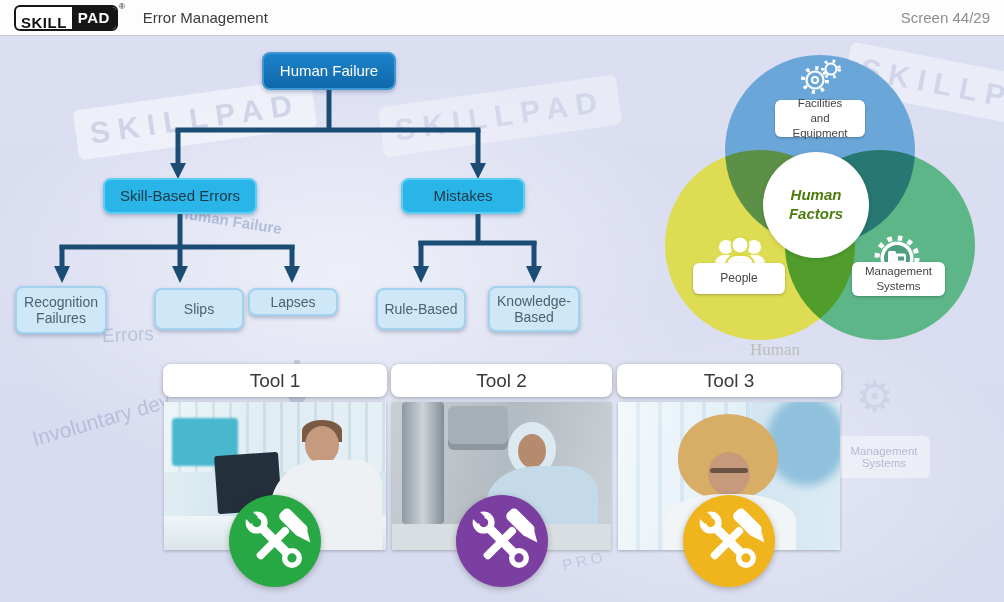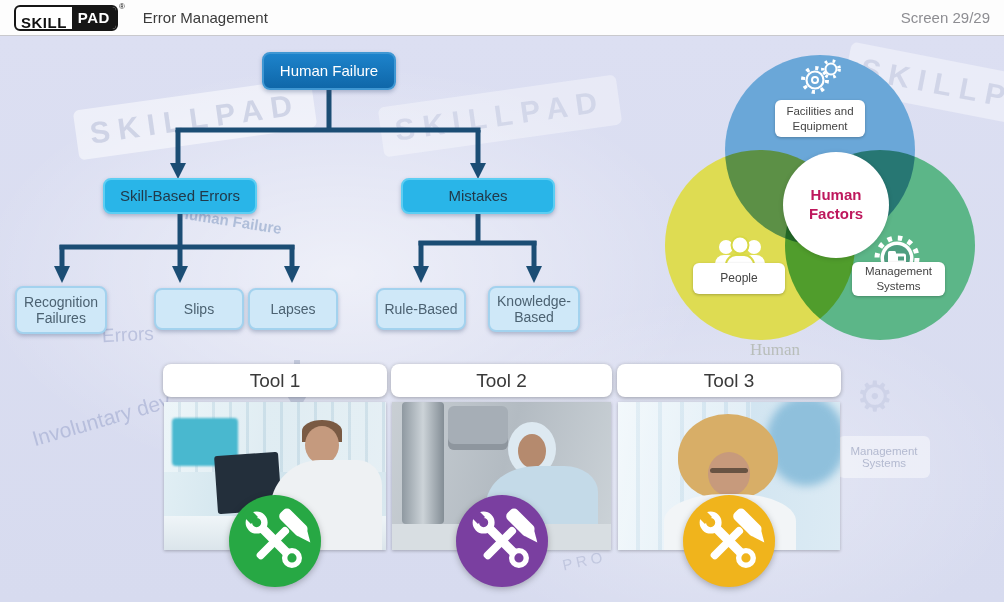--- a/index.html
+++ b/index.html
@@ -44,26 +44,26 @@
   .node-l2{background:#29b5e8;border:2px solid #5ccef3;color:#21394a;font-size:15px;}
   .node-l3{background:#cfe8f8;border:2px solid #a3d2ee;color:#4c6272;font-size:14px;}
   .connectors{position:absolute;left:0;top:0;z-index:2;}
 
   
   .venn{position:absolute;left:655px;top:15px;width:340px;height:330px;z-index:2;}
   .vc{position:absolute;width:190px;height:190px;border-radius:50%;mix-blend-mode:multiply;}
   .vc-top{left:70px;top:4px;background:#6aa7d8;}
   .vc-left{left:10px;top:99px;background:#dedc52;}
   .vc-right{left:130px;top:99px;background:#5cb688;}
-  .vcenter{position:absolute;left:128px;top:101px;width:106px;height:106px;border-radius:50%;
+  .vcenter{position:absolute;left:108px;top:101px;width:106px;height:106px;border-radius:50%;
     background:#fff;display:flex;align-items:center;justify-content:center;text-align:center;
-    font-weight:bold;font-size:15px;color:#be185d;line-height:1.25;box-shadow:0 1px 5px rgba(0,0,0,.15);}
+    font-weight:bold;font-size:15px;color:#4d7c0f;line-height:1.25;box-shadow:0 1px 5px rgba(0,0,0,.15);font-style:italic;}
   .vlabel{position:absolute;background:#fff;border-radius:6px;box-shadow:0 1px 3px rgba(0,0,0,.25);
     display:flex;align-items:center;justify-content:center;text-align:center;
-    font-size:11.5px;color:#444;line-height:1.3;padding:6px;box-sizing:border-box;}
+    font-size:11.5px;color:#444;line-height:1.3;padding:14px;box-sizing:border-box;}
   .vicon{position:absolute;}
 
   
   .card{position:absolute;top:328px;width:224px;z-index:4;}
   .card-header{background:#fff;border-radius:8px;height:33px;display:flex;align-items:center;
     justify-content:center;font-size:19px;color:#3a3a3a;box-shadow:0 1px 4px rgba(0,0,0,.3);
     position:relative;z-index:2;}
   .card-photo{position:relative;margin:5px 1px 0;height:148px;overflow:hidden;
     box-shadow:0 1px 3px rgba(0,0,0,.25);z-index:1;}
   .tool-icon{position:absolute;left:50%;top:131px;transform:translateX(-50%);
@@ -106,21 +106,21 @@
 </head>
 <body>
 
 <div class="topbar">
   <div class="logo">
     <span class="logo-skill">SKILL</span>
     <span class="logo-pad">PAD</span>
   </div>
   <span class="logo-reg">®</span>
   <div class="page-title">Error Management</div>
-  <div class="screen-counter">Screen 29/29</div>
+  <div class="screen-counter">Screen 44/29</div>
 </div>
 
 <div class="slide">
 
   <div class="wm wm-brand" style="left:75px;top:58px;transform:rotate(-8deg);">SKILLPAD</div>
   <div class="wm wm-brand" style="left:380px;top:55px;transform:rotate(-8deg);opacity:.7;">SKILLPAD</div>
   <div class="wm wm-brand" style="left:845px;top:28px;transform:rotate(11deg);opacity:.8;">SKILLPAD</div>
   <div class="wm wm-text" style="left:178px;top:176px;transform:rotate(9deg);font-size:15px;font-weight:bold;color:rgba(93,126,176,.4);">Human Failure</div>
   <div class="wm wm-text" style="left:102px;top:288px;transform:rotate(-3deg);">Errors</div>
   <div class="wm wm-text" style="left:30px;top:372px;transform:rotate(-16deg);font-size:21px;">Involuntary dev</div>
@@ -157,24 +157,24 @@
       <polygon points="54,230 70,230 62,247"></polygon>
       <polygon points="172,230 188,230 180,247"></polygon>
       <polygon points="284,230 300,230 292,247"></polygon>
       <polygon points="413,230 429,230 421,247"></polygon>
       <polygon points="526,230 542,230 534,247"></polygon>
     </g>
   </svg>
 
   <div class="node node-root" style="left:262px;top:16px;width:134px;height:38px;">Human Failure</div>
   <div class="node node-l2" style="left:103px;top:142px;width:154px;height:36px;">Skill-Based Errors</div>
-  <div class="node node-l2" style="left:401px;top:142px;width:154px;height:36px;">Mistakes</div>
+  <div class="node node-l2" style="left:401px;top:142px;width:124px;height:36px;">Mistakes</div>
   <div class="node node-l3" style="left:15px;top:250px;width:92px;height:48px;">Recognition Failures</div>
   <div class="node node-l3" style="left:134px;top:252px;width:90px;height:42px;margin-left:20px;">Slips</div>
-  <div class="node node-l3" style="left:248px;top:252px;width:90px;height:42px;">Lapses</div>
+  <div class="node node-l3" style="left:248px;top:252px;width:90px;height:28px;">Lapses</div>
   <div class="node node-l3" style="left:376px;top:252px;width:90px;height:42px;">Rule-Based</div>
   <div class="node node-l3" style="left:488px;top:250px;width:92px;height:46px;">Knowledge-Based</div>
 
   <div class="venn">
     <div class="vc vc-top"></div>
     <div class="vc vc-left"></div>
     <div class="vc vc-right"></div>
 
     <svg class="vicon" style="left:143px;top:6px;" width="46" height="38">
       <g fill="none" stroke="#fff">

